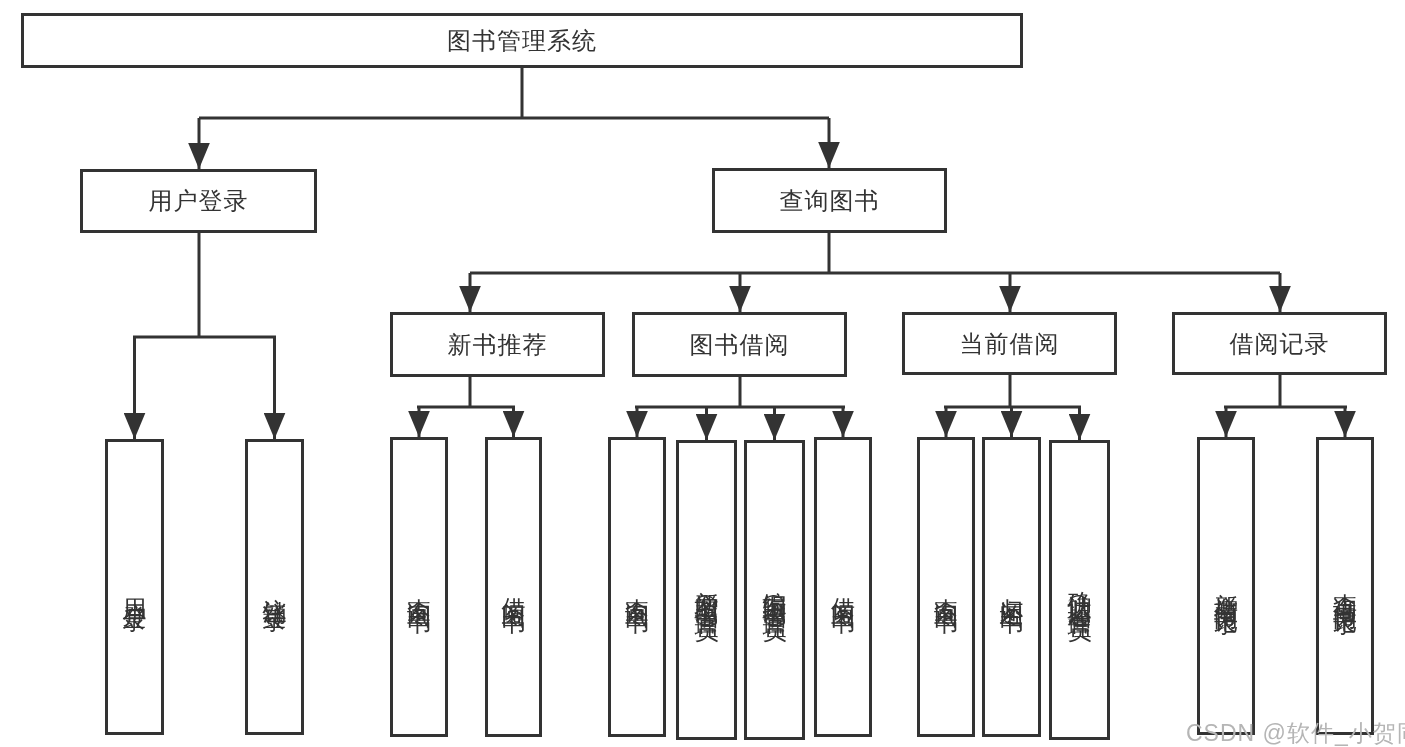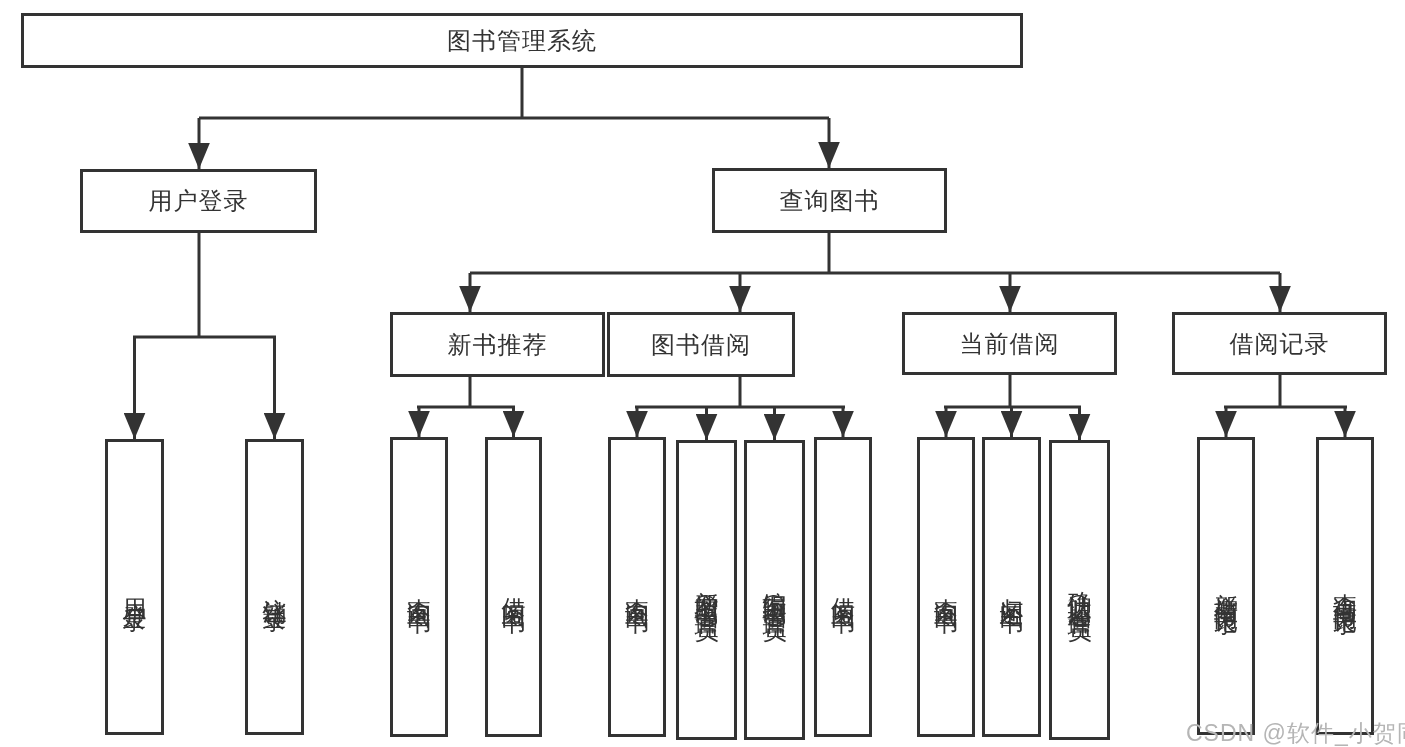--- a/index.html
+++ b/index.html
@@ -37,21 +37,21 @@
     line-height: 1;
     white-space: nowrap;
   }
   
   #root   { left: 21px;  top: 13px;  width: 1002px; height: 55px; }
   
   #n-login{ left: 80px;  top: 169px; width: 237px;  height: 64px; }
   #n-mgmt { left: 712px; top: 168px; width: 235px;  height: 65px; }
   
   #n-rec  { left: 362px; top: 312px; width: 215px;  height: 65px; margin-left: 28px; }
-  #n-bb   { left: 607px; top: 312px; width: 188px;  height: 65px; }
+  #n-bb   { left: 632px; top: 312px; width: 215px;  height: 65px; }
   #n-cb   { left: 902px; top: 312px; width: 215px;  height: 63px; }
   #n-br   { left: 1172px;top: 312px; width: 215px;  height: 63px; }
   
   #l-login{ left: 105px; top: 439px; width: 59px; height: 296px; }
   #l-logout{left: 245px; top: 439px; width: 59px; height: 296px; }
   #l-rq   { left: 390px; top: 437px; width: 58px; height: 300px; }
   #l-rb   { left: 485px; top: 437px; width: 57px; height: 300px; }
   #l-bq   { left: 608px; top: 437px; width: 58px; height: 300px; }
   #l-ba   { left: 676px; top: 440px; width: 61px; height: 300px; }
   #l-be   { left: 744px; top: 440px; width: 61px; height: 300px; }

